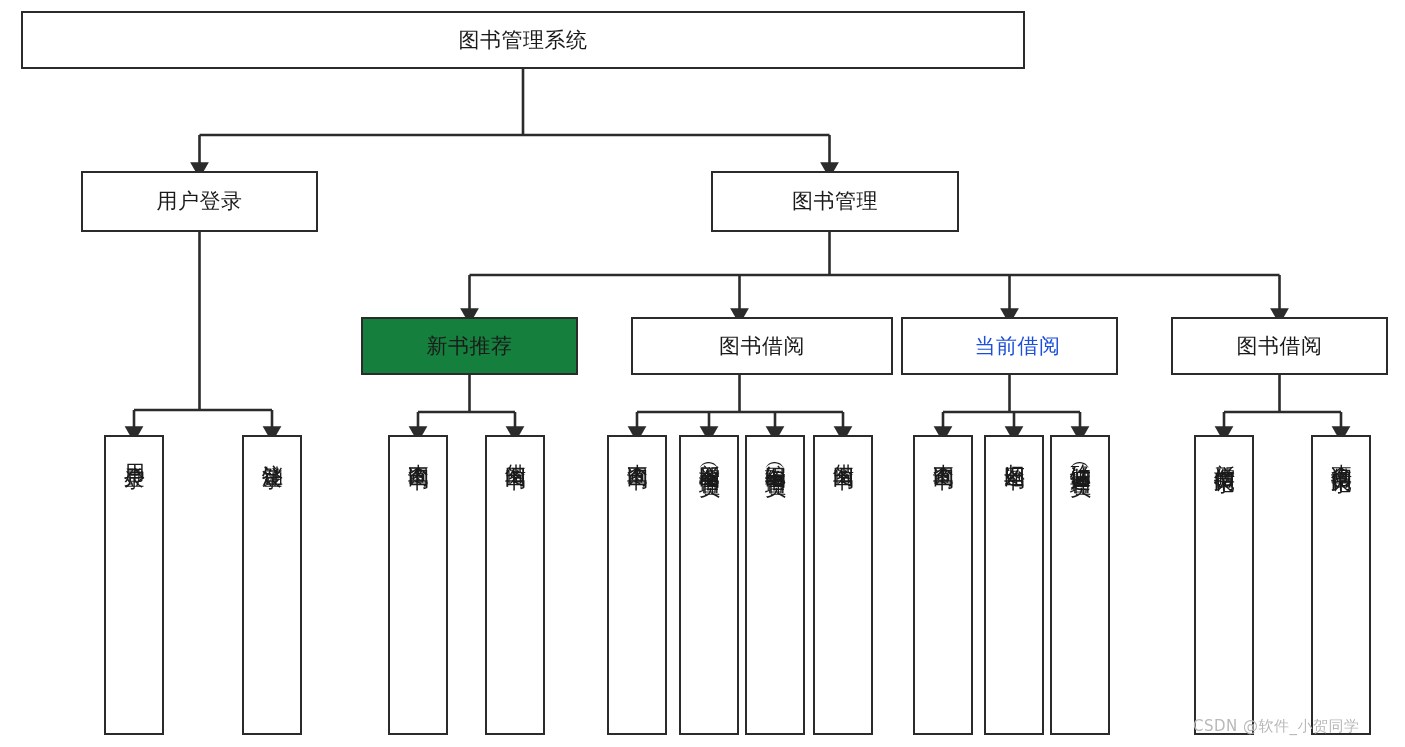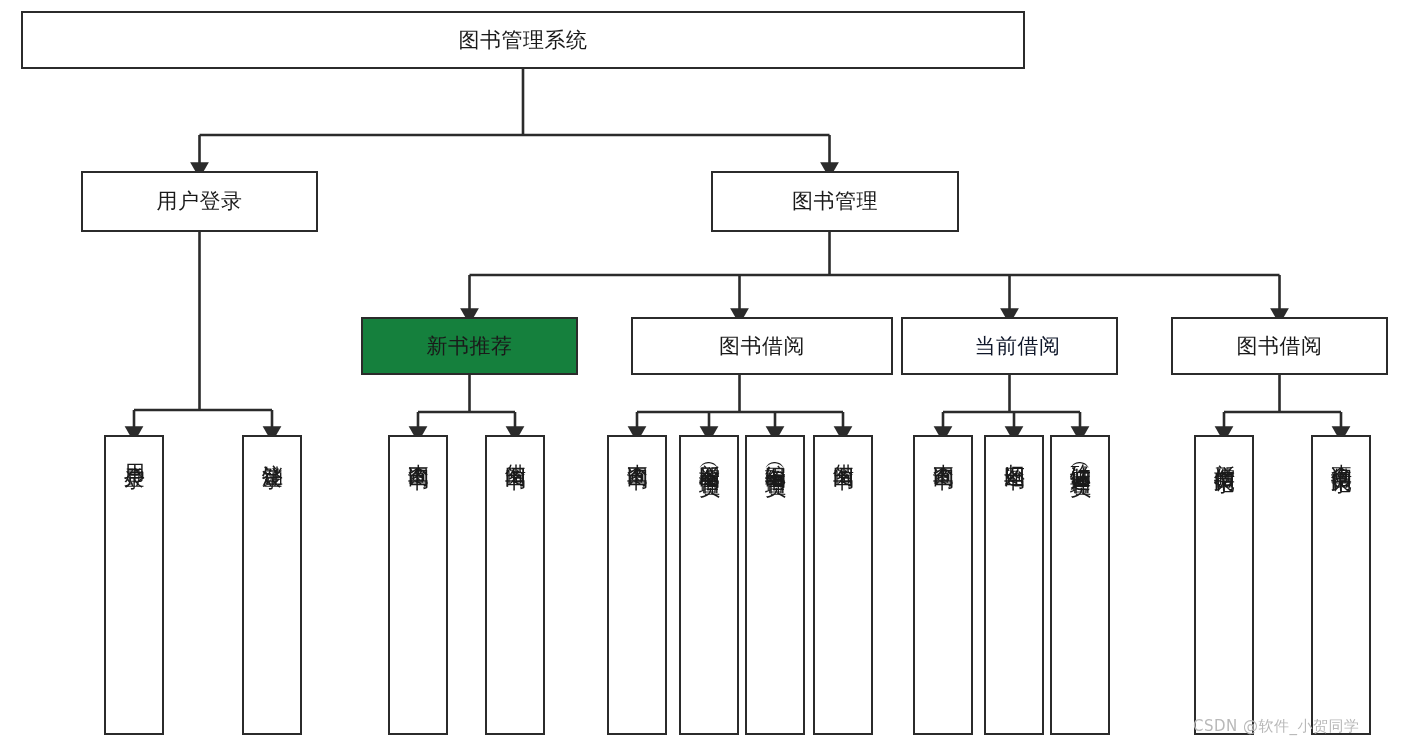--- a/index.html
+++ b/index.html
@@ -130,21 +130,21 @@
       <div class="node-box horizontal" style="left: 711px; top: 171px; width: 248px; height: 61px; border-color: rgb(43, 43, 43); background: rgb(255, 255, 255);">
         <span class="node-label" style="color: rgb(26, 26, 26);">图书管理</span>
       </div>
       <div class="node-box horizontal" style="left: 361px; top: 317px; width: 217px; height: 58px; border-color: rgb(43, 43, 43); background: #15803d;">
         <span class="node-label" style="color: rgb(26, 26, 26);">新书推荐</span>
       </div>
       <div class="node-box horizontal" style="left: 631px; top: 317px; width: 262px; height: 58px; border-color: rgb(43, 43, 43); background: rgb(255, 255, 255);">
         <span class="node-label" style="color: rgb(26, 26, 26);">图书借阅</span>
       </div>
       <div class="node-box horizontal" style="left: 901px; top: 317px; width: 217px; height: 58px; border-color: rgb(43, 43, 43); background: rgb(255, 255, 255);">
-        <span class="node-label" style="color: #0f172a; margin-left: 16px;">当前借阅</span>
+        <span class="node-label" style="color: #1d4ed8; margin-left: 16px;">当前借阅</span>
       </div>
       <div class="node-box horizontal" style="left: 1171px; top: 317px; width: 217px; height: 58px; border-color: rgb(43, 43, 43); background: rgb(255, 255, 255);">
         <span class="node-label" style="color: rgb(26, 26, 26);">图书借阅</span>
       </div>
       <div class="node-box vertical" style="left: 104px; top: 435px; width: 60px; height: 300px; border-color: rgb(43, 43, 43); background: rgb(255, 255, 255);">
         <span class="node-label" style="color: rgb(26, 26, 26);">用户登录</span>
       </div>
       <div class="node-box vertical" style="left: 242px; top: 435px; width: 60px; height: 300px; border-color: rgb(43, 43, 43); background: rgb(255, 255, 255);">
         <span class="node-label" style="color: rgb(26, 26, 26);">注销登录</span>
       </div>

